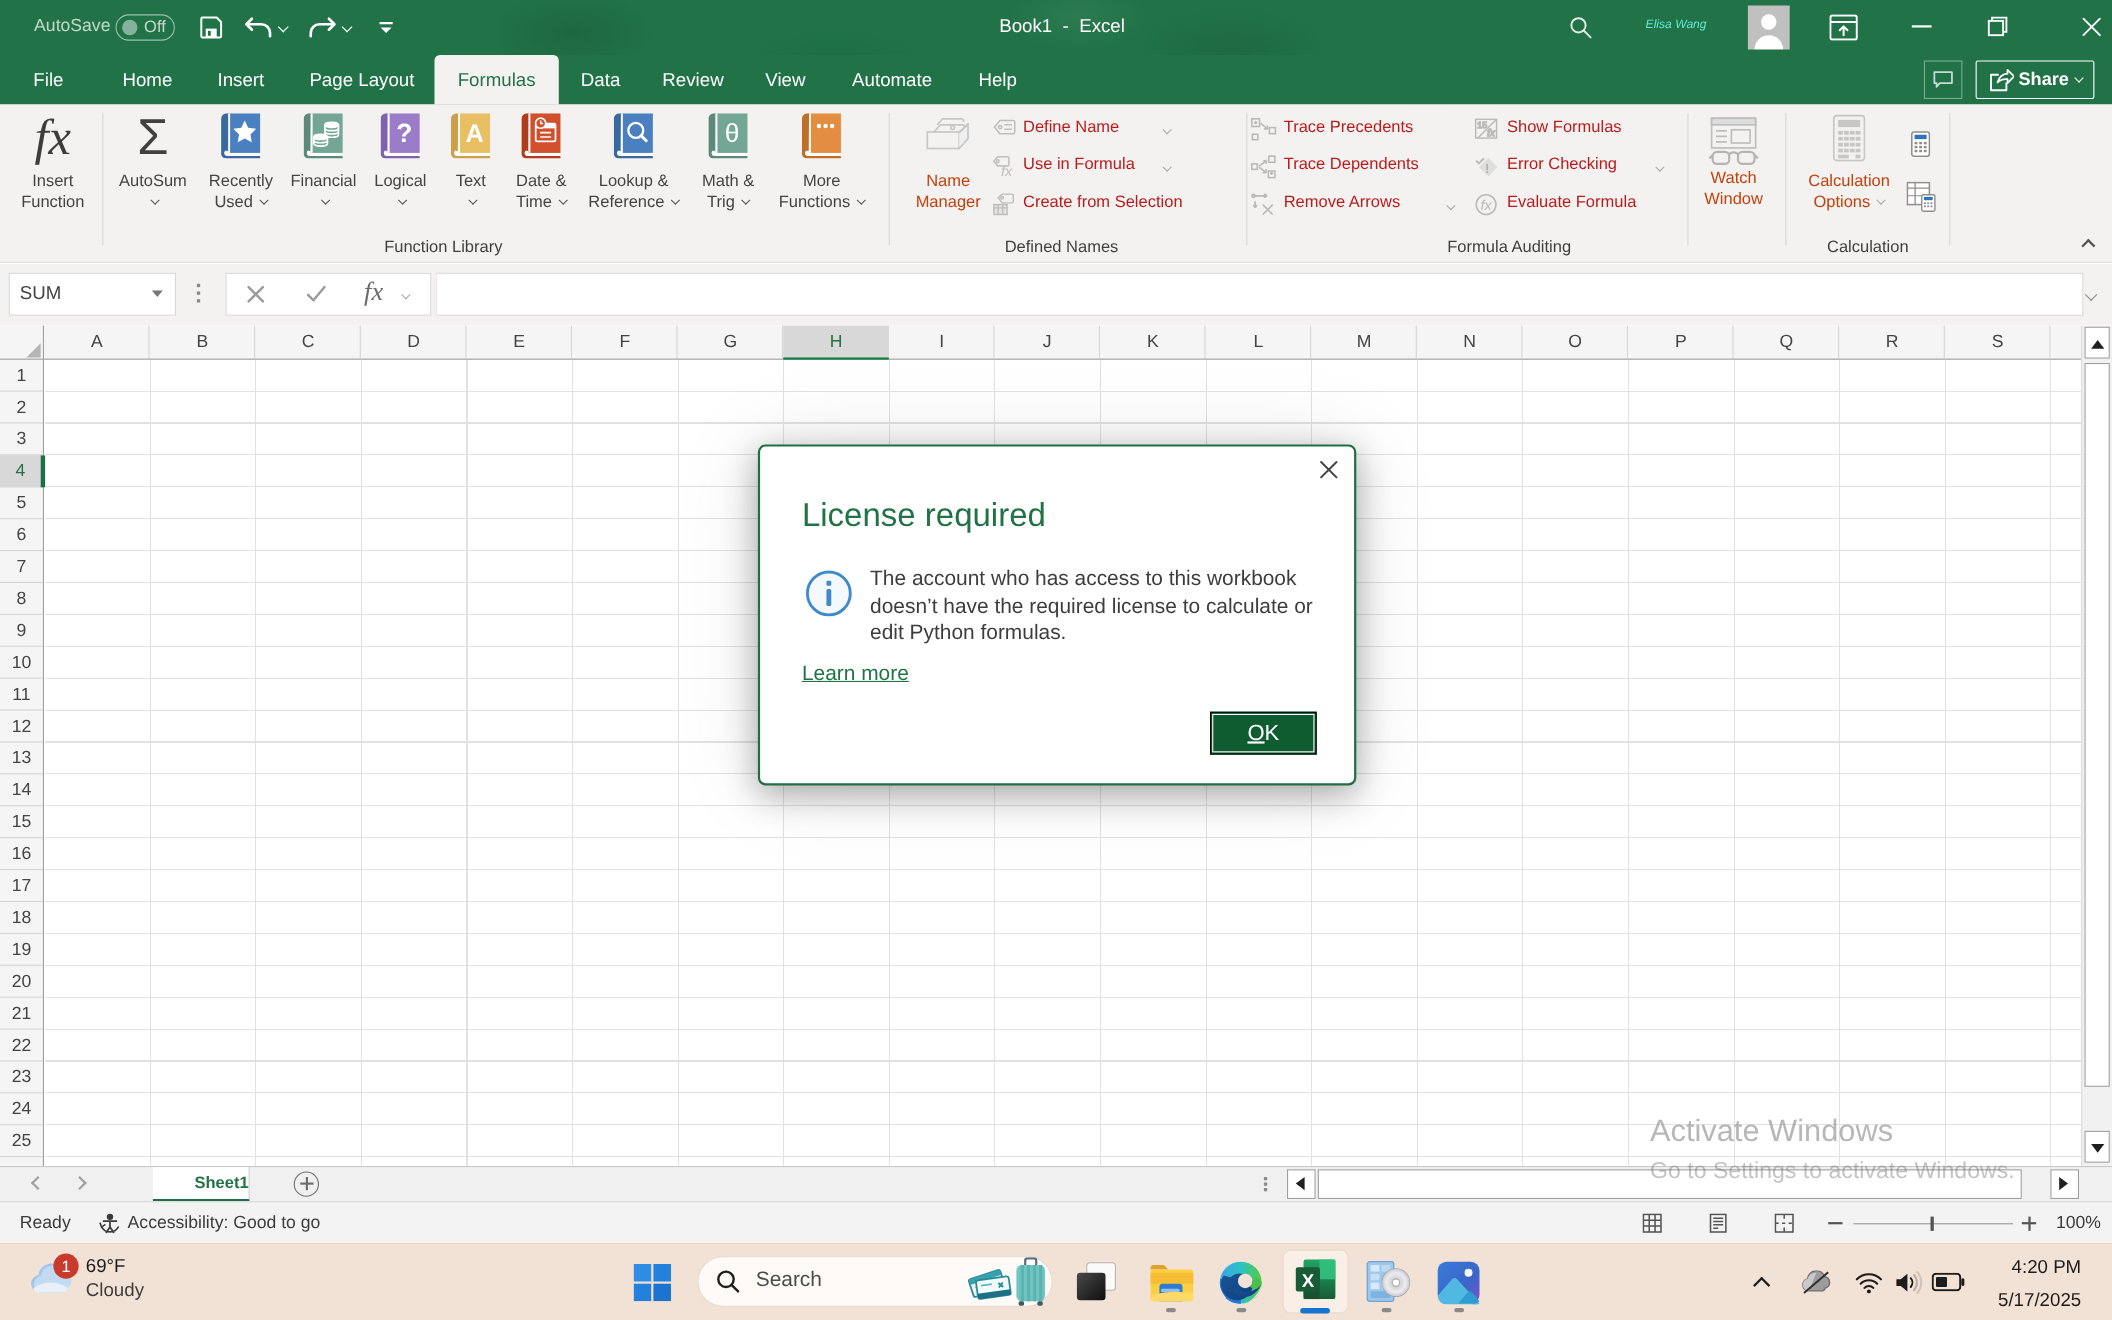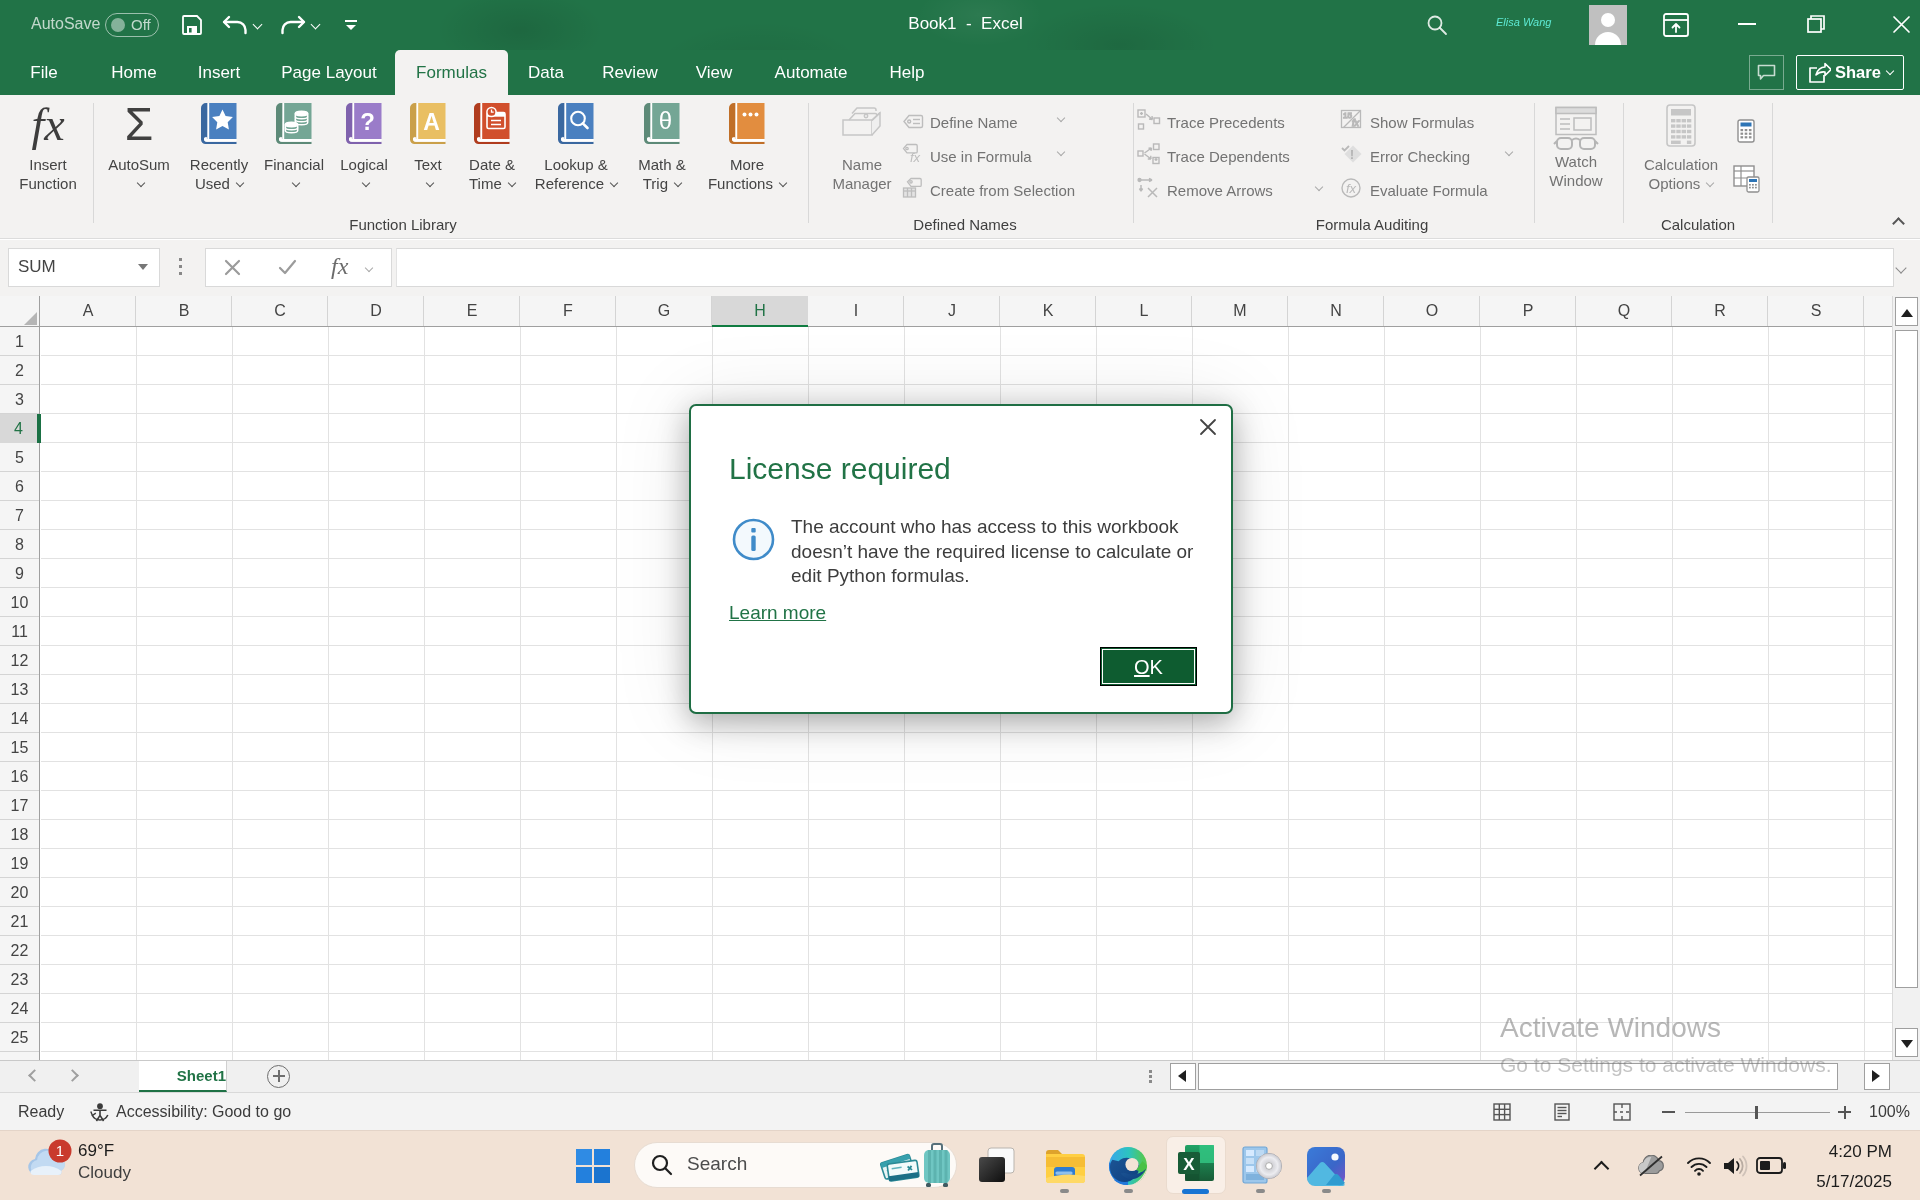--- a/index.html
+++ b/index.html
@@ -13,23 +13,23 @@
 #activetab{position:absolute;left:395px;top:0;width:113px;height:45px;background:#f3f2f1;border-radius:5px 5px 0 0;color:#217346;font-size:17px;line-height:45px;text-align:center;}
 
 #ribbon{left:0;top:95px;width:1920px;height:144px;background:#f3f2f1;border-bottom:1px solid #dcdcdc;}
 .gsep{position:absolute;top:8px;height:120px;width:1px;background:#d8d8d8;}
 .glabel{position:absolute;top:121px;font-size:15px;color:#3f3f3f;text-align:center;}
 .bigbtn{position:absolute;top:8px;text-align:center;}
 .bicon{height:44px;display:flex;align-items:flex-start;justify-content:center;}
 .blbl{font-size:15px;color:#444;line-height:19px;margin-top:8px;}
 .chev{display:inline-block;width:6px;height:6px;border-right:1.6px solid #555;border-bottom:1.6px solid #555;transform:rotate(45deg);margin-left:3px;margin-bottom:3px;}
 .chevg{display:inline-block;width:6px;height:6px;border-right:1.6px solid #a9a9a9;border-bottom:1.6px solid #a9a9a9;transform:rotate(45deg);margin-left:3px;margin-bottom:3px;}
-.srow{position:absolute;height:24px;display:flex;align-items:flex-end;font-size:15px;color:#737373;white-space:nowrap;}
+.srow{position:absolute;height:24px;display:flex;align-items:flex-start;font-size:15px;color:#b91c1c;white-space:nowrap;}
 .srow svg{margin-right:6px;}
-.graybtn{color:#737373;}
+.graybtn{color:#c2410c;}
 
 #fbar{left:0;top:240px;width:1920px;height:56px;background:#f3f2f1;}
 .wbox{position:absolute;background:#fff;border:1px solid #d9d9d9;}
 
 #gridarea{left:0;top:296px;width:1920px;height:764px;background:#fff;}
 #colheads{position:absolute;left:0;top:0;width:1892px;height:31px;background:#f5f5f5;border-bottom:1px solid #9f9f9f;}
 .colh{position:absolute;top:0;height:30px;line-height:30px;text-align:center;font-size:16px;color:#444;border-right:1px solid #d4d4d4;}
 #rowheads{position:absolute;left:0;top:31px;width:40px;height:733px;background:#f5f5f5;border-right:1px solid #9f9f9f;}
 .rowh{position:absolute;left:0;width:39px;height:29px;line-height:29px;text-align:center;font-size:16px;color:#444;border-bottom:1px solid #d4d4d4;}
 #cells{position:absolute;left:41px;top:31px;width:1851px;height:733px;background-image:repeating-linear-gradient(to right,transparent 0 95px,#e2e2e2 95px 96px),repeating-linear-gradient(to bottom,transparent 0 28px,#e2e2e2 28px 29px);}

